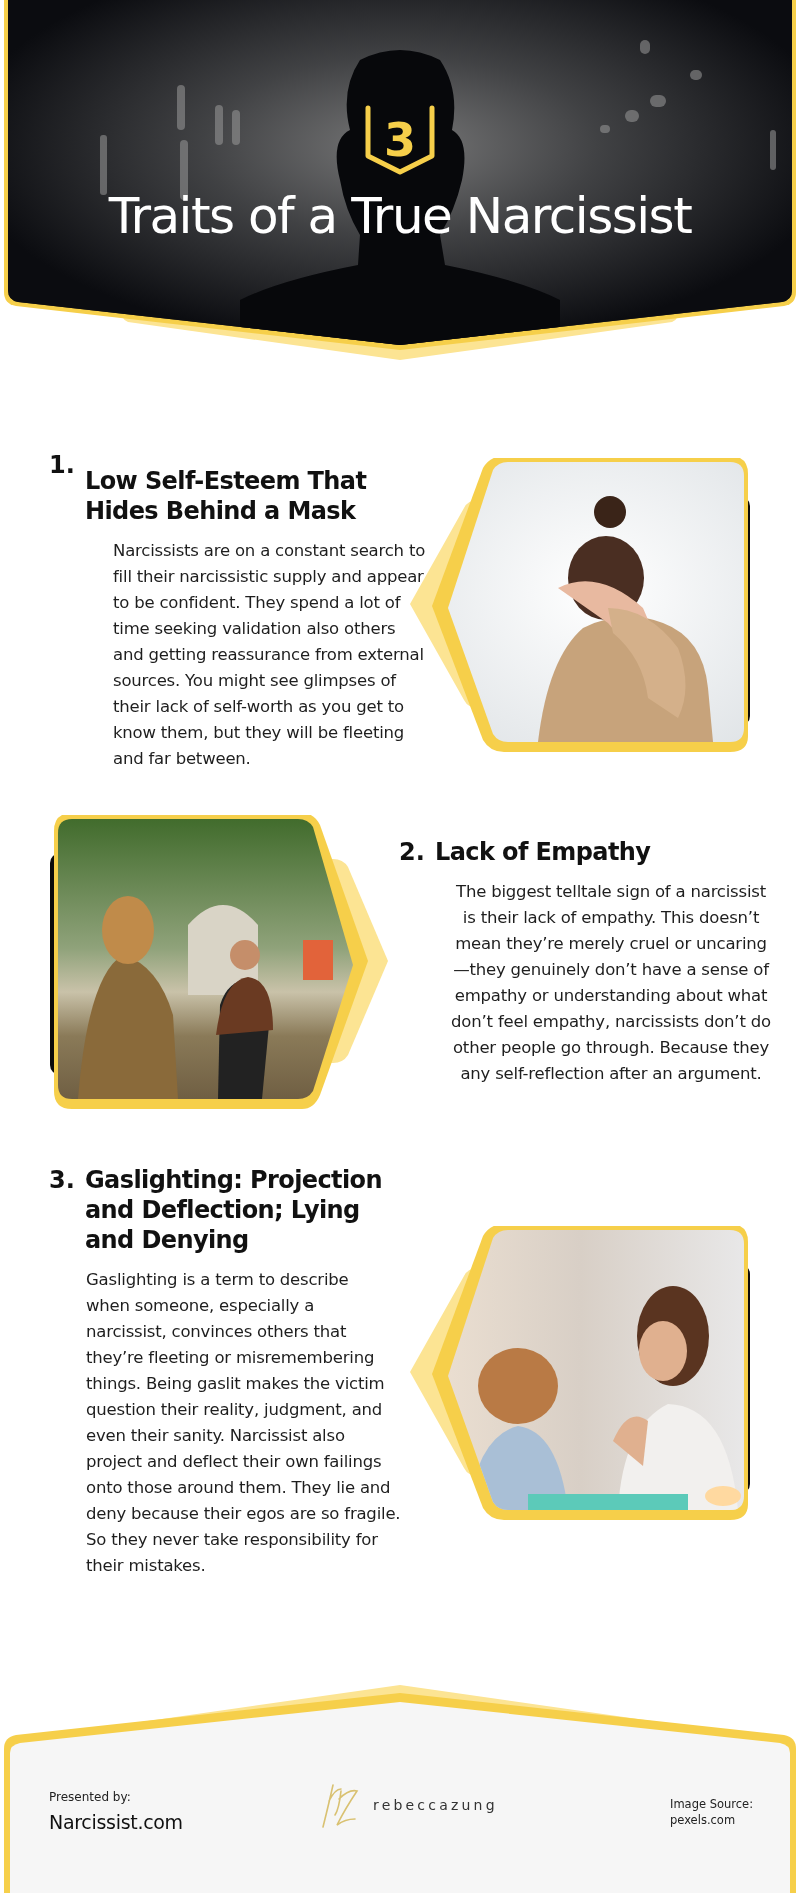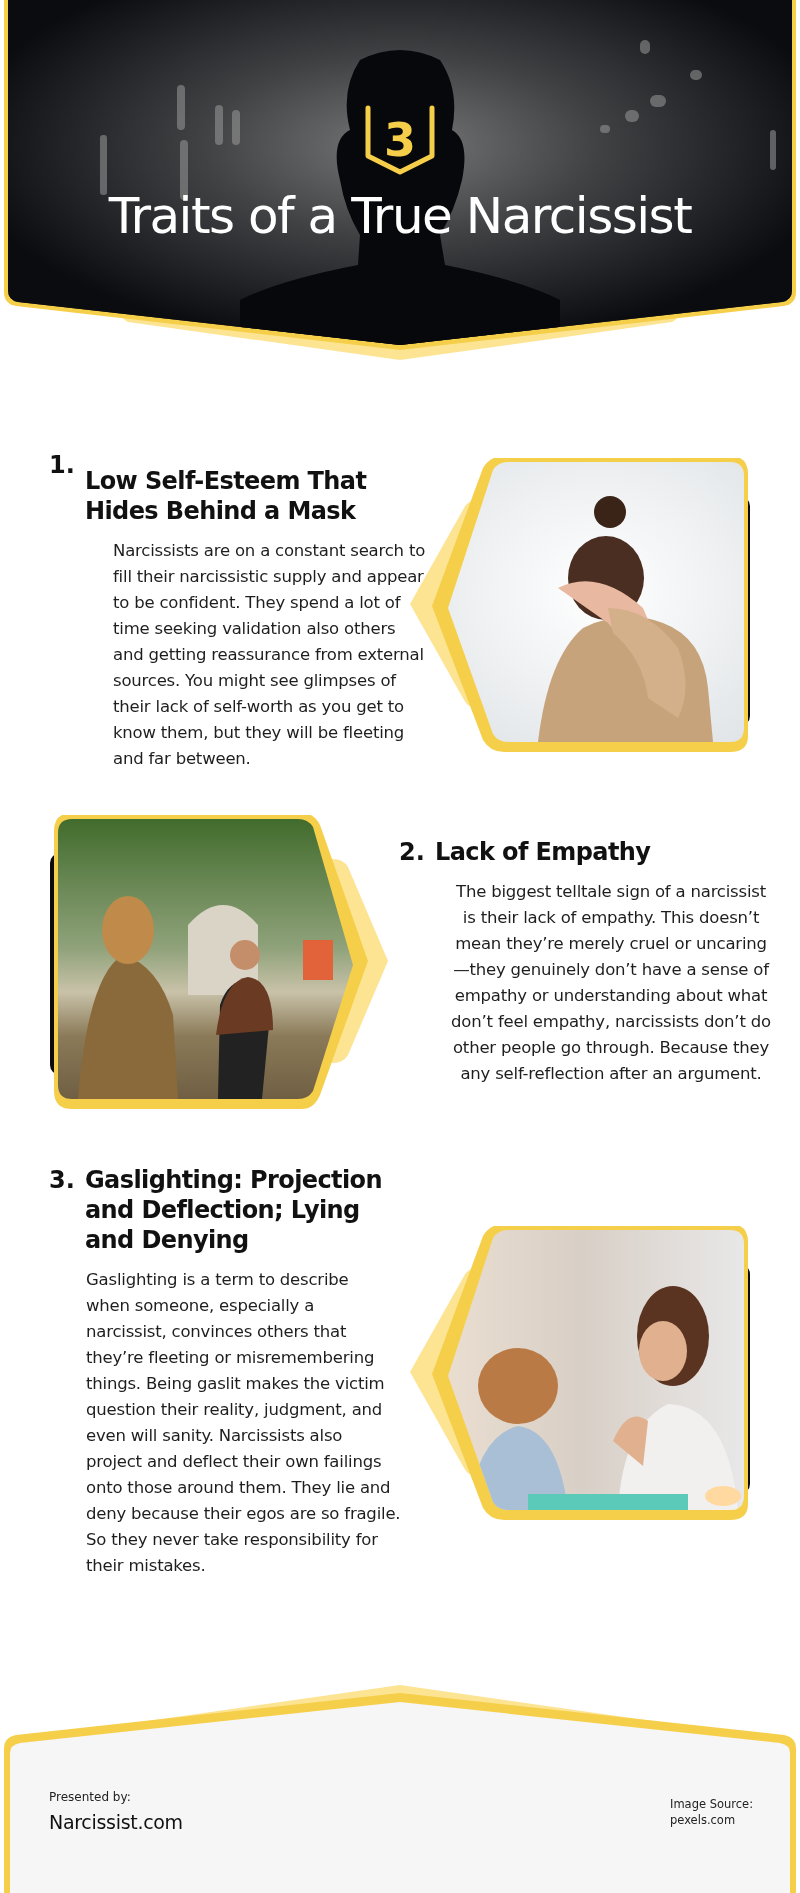--- a/index.html
+++ b/index.html
@@ -178,21 +178,21 @@
     <div>and Deflection; Lying</div>
     <div>and Denying</div>
   </div>
   <div class="sec-body" style="left:86px;top:102px;width:330px;">
     <div>Gaslighting is a term to describe</div>
     <div>when someone, especially a</div>
     <div>narcissist, convinces others that</div>
     <div>they’re fleeting or misremembering</div>
     <div>things. Being gaslit makes the victim</div>
     <div>question their reality, judgment, and</div>
-    <div>even will sanity. Narcissists also</div>
+    <div>even their sanity. Narcissist also</div>
     <div>project and deflect their own failings</div>
     <div>onto those around them. They lie and</div>
     <div>deny because their egos are so fragile.</div>
     <div>So they never take responsibility for</div>
     <div>their mistakes.</div>
   </div>
 </div>
 <div class="photo" style="left:408px;top:1226px;">
   <svg width="345" height="295" viewBox="0 0 345 295">
     <defs>
@@ -223,15 +223,21 @@
 </div>
 
 <div class="footer">
   <svg class="bg" width="800" height="228" viewBox="0 0 800 228">
     <path d="M120 60 L400 20 L680 60 L680 72 L120 72 Z" fill="#fce493"></path>
     <path d="M4 228 V84 Q4 72 16 70 L400 28 L784 70 Q796 72 796 84 V228 Z" fill="#f6cf4a"></path>
     <path d="M10 228 V88 Q10 80 20 78 L400 37 L780 78 Q790 80 790 88 V228 Z" fill="#f6f6f6"></path>
   </svg>
   <div class="presented-label">Presented by:</div>
   <div class="presented-site">Narcissist.com</div>
+  <div class="logo">
+    <svg width="60" height="64" viewBox="0 0 60 64">
+      <path d="M8 52 Q14 28 18 10 M14 26 Q20 14 26 14 M26 16 Q24 34 20 40 M24 24 Q34 14 42 16 Q30 34 22 50 Q30 44 40 44" fill="none" stroke="#d9c171" stroke-width="1.6" stroke-linecap="round"></path>
+    </svg>
+    <div class="logo-text">rebeccazung</div>
+  </div>
   <div class="source-label">Image Source:</div>
   <div class="source-value">pexels.com</div>
 </div>
 
 </body></html>

